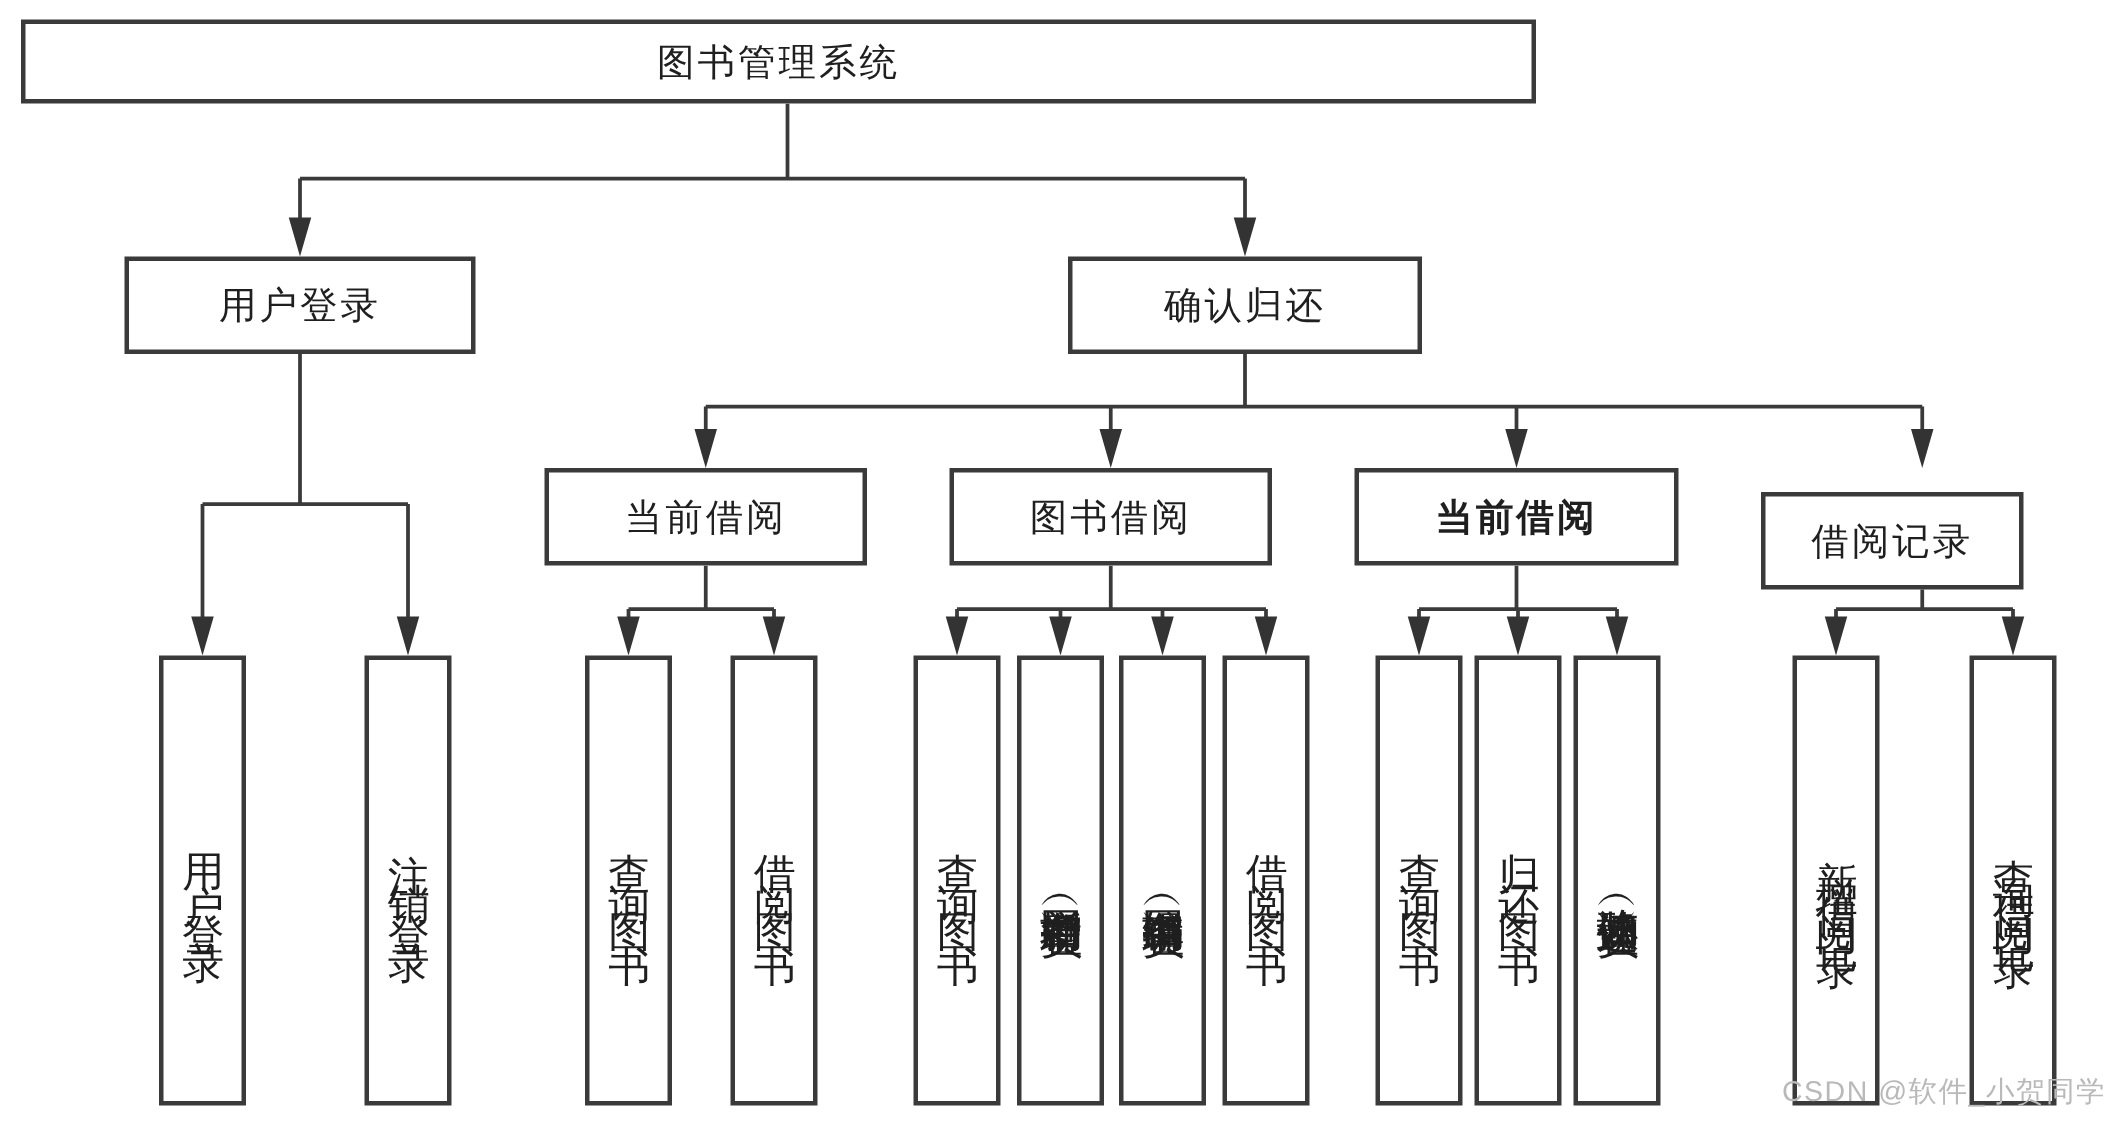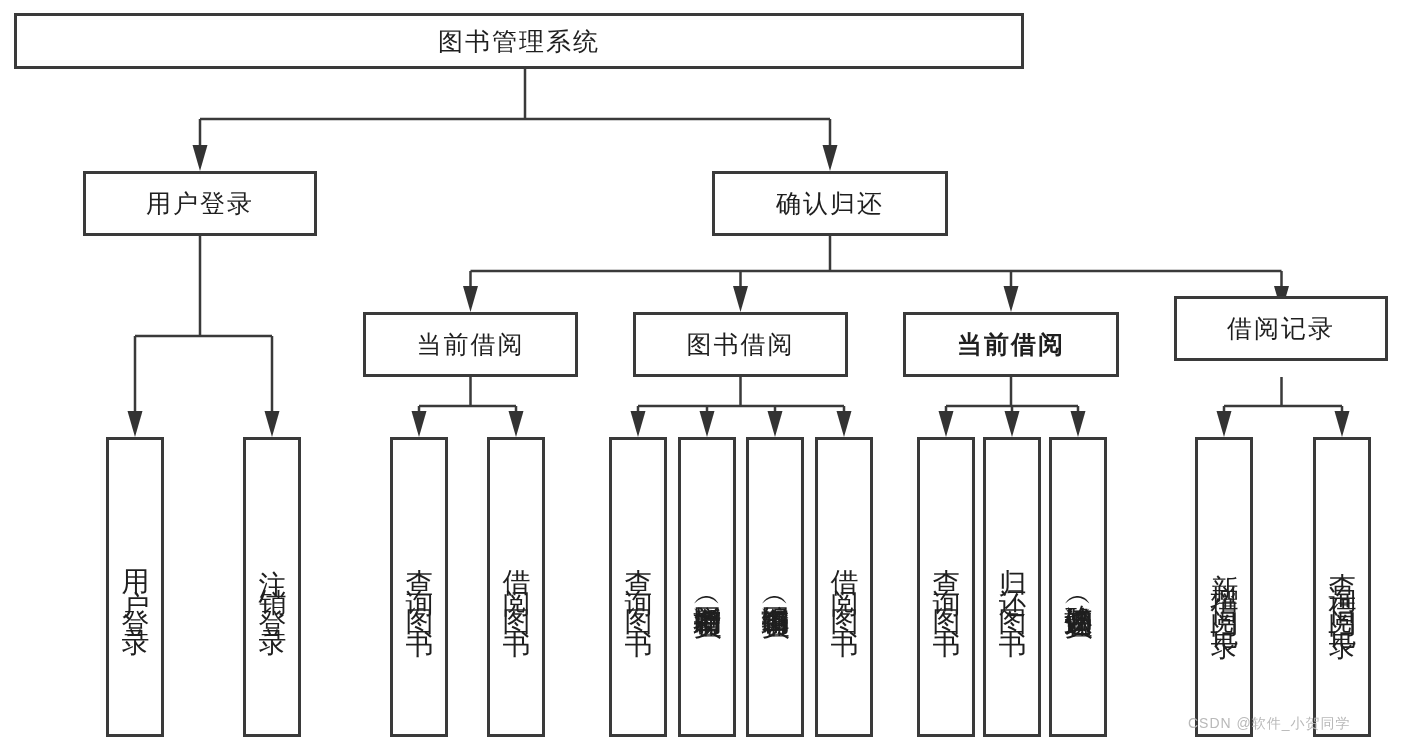--- a/index.html
+++ b/index.html
@@ -41,21 +41,21 @@
     line-height: 52px;
     font-size: 28px;
   }
   .ls-wide  { letter-spacing: 20px; }
   .ls-mid   { letter-spacing: 12px; }
   .ls-tight { letter-spacing: 1px; }
   #watermark {
     position: absolute;
     left: 1188px;
     top: 715px;
-    font-size: 14px;
+    font-size: 19px;
     color: #b9b9b9;
     white-space: nowrap;
     letter-spacing: 1px;
   }
 </style>
 </head>
 <body>
 
 <div id="stage">
 
@@ -91,21 +91,21 @@
   </svg>
 
   <div class="node h-node" style="left:14px; top:13px; width:1010px; height:56px;">图书管理系统</div>
 
   <div class="node h-node" style="left:83px; top:171px; width:234px; height:65px;">用户登录</div>
   <div class="node h-node" style="left:712px; top:171px; width:236px; height:65px;">确认归还</div>
 
   <div class="node h-node" style="left:363px; top:312px; width:215px; height:65px;">当前借阅</div>
   <div class="node h-node" style="left:633px; top:312px; width:215px; height:65px;text-align:center;">图书借阅</div>
   <div class="node h-node" style="left:903px; top:312px; width:216px; height:65px;font-weight:bold;">当前借阅</div>
-  <div class="node h-node" style="left:1174px; top:296px; width:214px; height:65px;">借阅记录</div>
+  <div class="node h-node" style="left:1174px; top:328px; width:175px; height:65px;">借阅记录</div>
 
   <div class="node v-node ls-wide" style="left:106px; top:437px;">用户登录</div>
   <div class="node v-node ls-wide" style="left:243px; top:437px;">注销登录</div>
 
   <div class="node v-node ls-wide" style="left:390px; top:437px;">查询图书</div>
   <div class="node v-node ls-wide" style="left:487px; top:437px;">借阅图书</div>
 
   <div class="node v-node ls-wide" style="left:609px; top:437px;">查询图书</div>
   <div class="node v-node ls-tight" style="left:678px; top:437px;">新增图书（管理员）</div>
   <div class="node v-node ls-tight" style="left:746px; top:437px;">编辑图书（管理员）</div>

